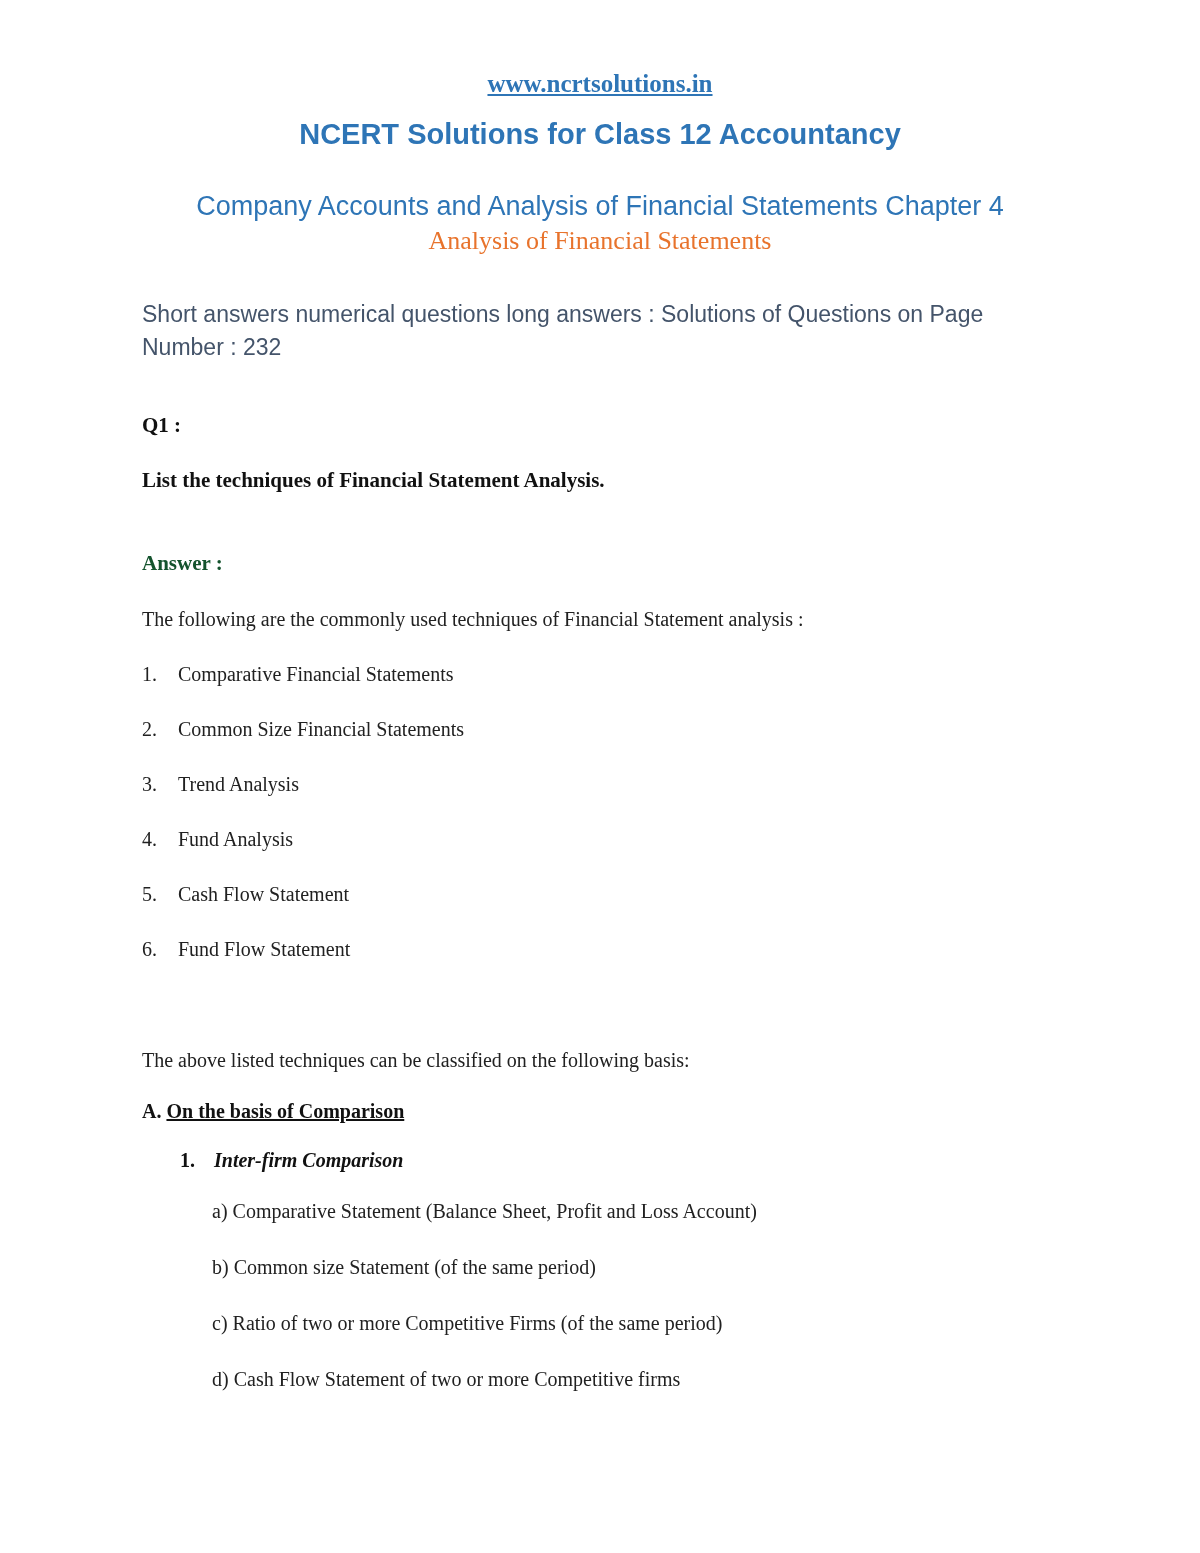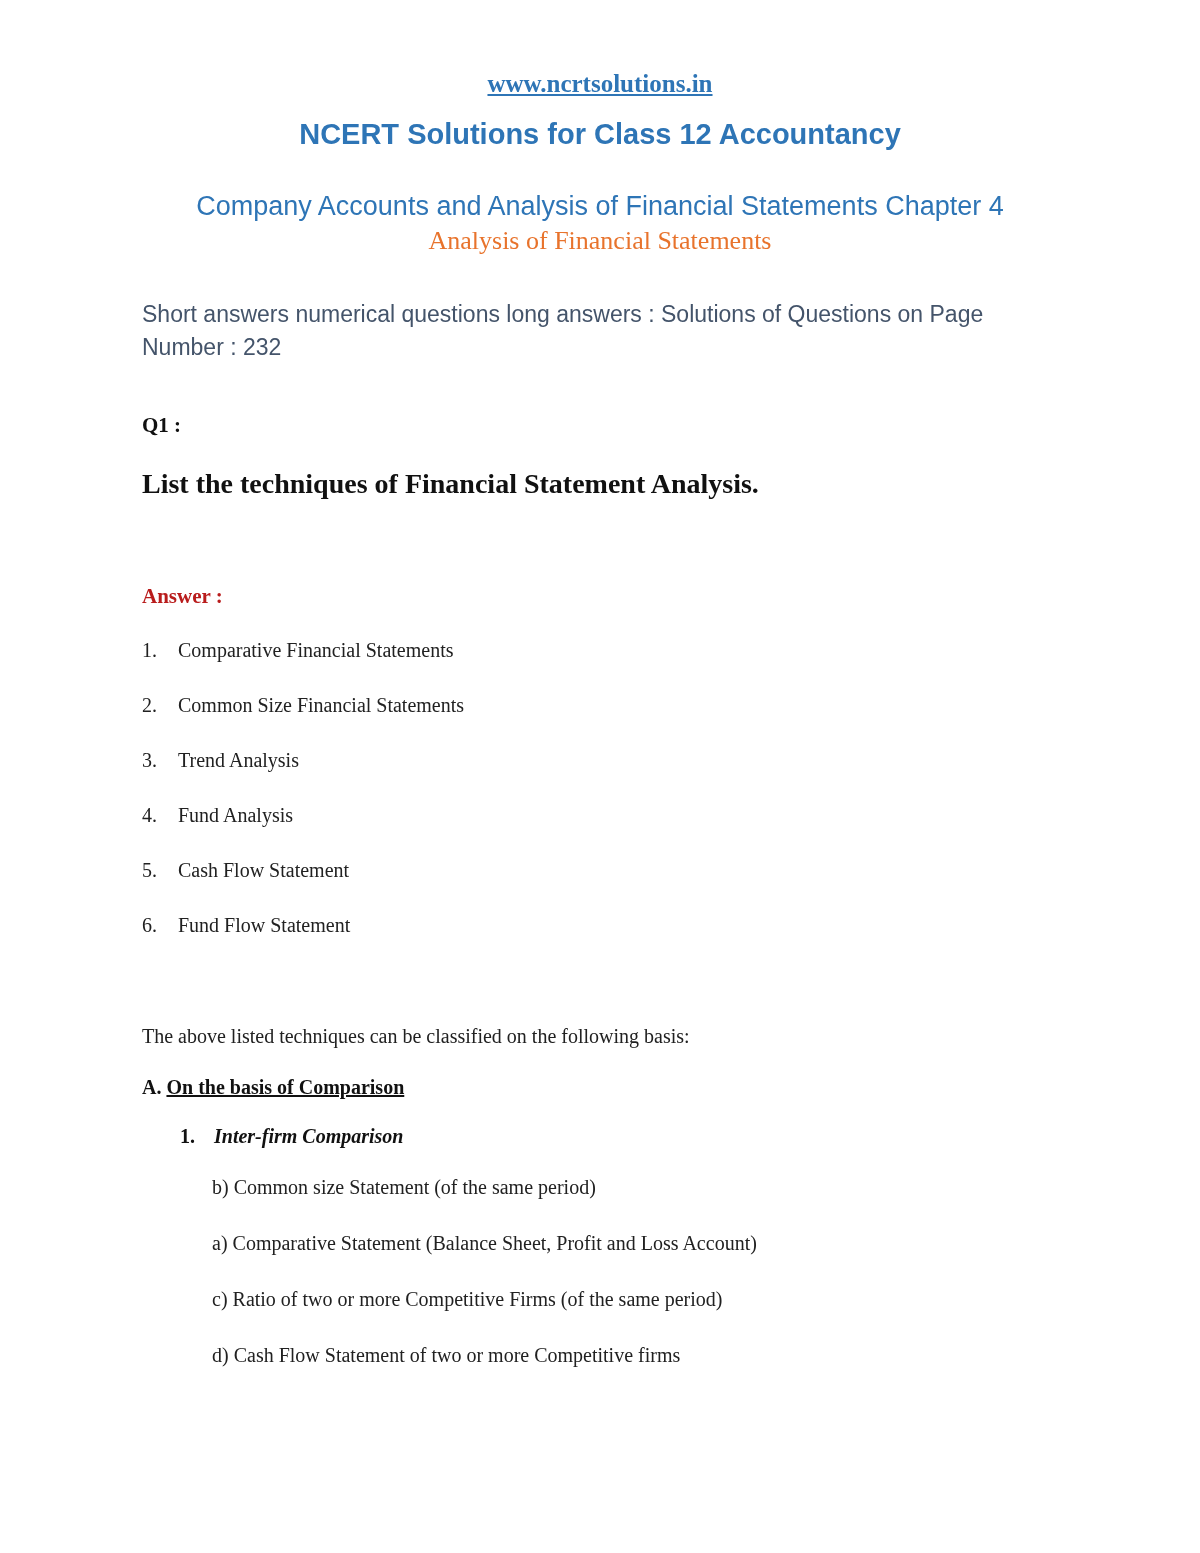--- a/index.html
+++ b/index.html
@@ -68,29 +68,29 @@
   }
   
   .q-label {
     margin-top: 48px;
     font-size: 21px;
     font-weight: bold;
     color: #111111;
   }
   .question-text {
     margin-top: 30px;
-    font-size: 28px;
+    font-size: 21px;
     font-weight: bold;
     color: #111111;
   }
   .answer-label {
-    margin-top: 84px;
+    margin-top: 58px;
     font-size: 21px;
     font-weight: bold;
-    color: #b91c1c;
+    color: #14532d;
   }
   .body-text {
     margin-top: 30px;
     font-size: 20px;
     line-height: 1.35;
     color: #212121;
   }
   
   .techniques-list {
     margin-top: 28px;
@@ -168,20 +168,21 @@
   <div class="section-heading">Analysis of Financial Statements</div>
 
   <div class="intro-text">Short answers numerical questions long answers : Solutions of Questions on Page Number : 232</div>
 
   <div class="q-label">Q1 :</div>
 
   <div class="question-text">List the techniques of Financial Statement Analysis.</div>
 
   <div class="answer-label">Answer :</div>
 
+  <div class="body-text">The following are the commonly used techniques of Financial Statement analysis :</div>
 
   <div class="techniques-list">
 
       <div class="tech-item">
         <span class="tech-num">1.</span>
         <span class="tech-text">Comparative Financial Statements</span>
       </div>
 
       <div class="tech-item">
         <span class="tech-num">2.</span>
@@ -217,22 +218,22 @@
     <span class="basis-title-underline">On the basis of Comparison</span>
   </div>
 
   <div class="subsection-heading">
     <span class="subsection-num">1.</span>
     <span class="subsection-title">Inter-firm Comparison</span>
   </div>
 
   <div class="letter-list">
 
+      <div class="letter-item">a) Comparative Statement (Balance Sheet, Profit and Loss Account)</div>
+
       <div class="letter-item">b) Common size Statement (of the same period)</div>
-
-      <div class="letter-item">a) Comparative Statement (Balance Sheet, Profit and Loss Account)</div>
 
       <div class="letter-item">c) Ratio of two or more Competitive Firms (of the same period)</div>
 
       <div class="letter-item">d) Cash Flow Statement of two or more Competitive firms</div>
     </div>
 
 </div>
 
 </body></html>

